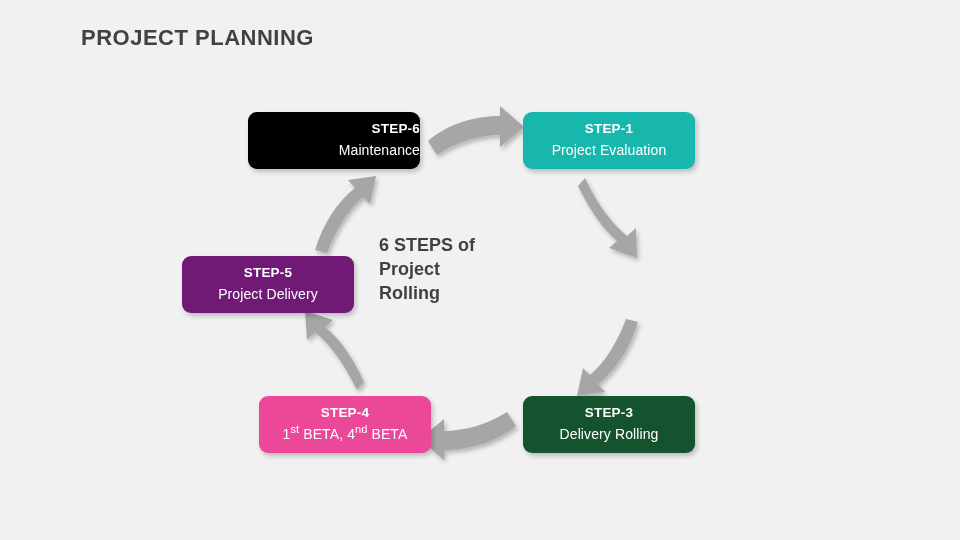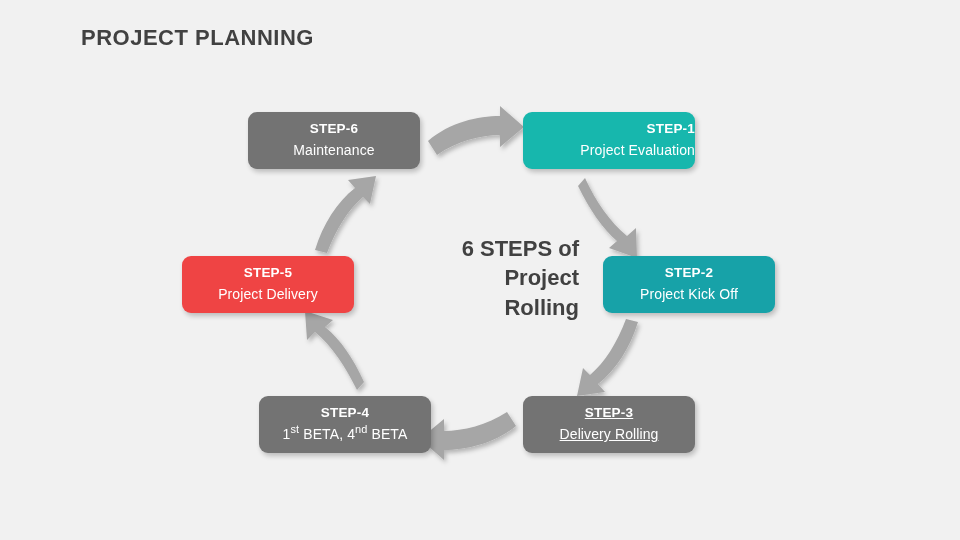--- a/index.html
+++ b/index.html
@@ -70,33 +70,33 @@
     font-size: 14px;
     font-weight: normal;
     line-height: 1.1;
     letter-spacing: 0.1px;
   }
   .step-sub sup {
     font-size: 11px;
     vertical-align: super;
     line-height: 0;
   }
-  #box-step1 { left: 523px; top: 112px; width: 172px; height: 57px; background: #17b7ad; align-items: flex-end; }
+  #box-step1 { left: 523px; top: 112px; width: 172px; height: 57px; background: #17b7ad; }
   #box-step2 { left: 603px; top: 256px; width: 172px; height: 57px; background: #17a2a8; }
   #box-step3 { left: 523px; top: 396px; width: 172px; height: 57px; background: #13889b; }
   #box-step4 { left: 259px; top: 396px; width: 172px; height: 57px; background: #1a7ba6; }
   #box-step5 { left: 182px; top: 256px; width: 172px; height: 57px; background: #175f96; }
   #box-step6 { left: 248px; top: 112px; width: 172px; height: 57px; background: #17468a; }
   #center-label {
     position: absolute;
     left: 379px;
     top: 234px;
     width: 200px;
-    text-align: right;
-    font-size: 22px;
+    text-align: left;
+    font-size: 18px;
     font-weight: bold;
     line-height: 1.33;
     color: #414141;
   }
   #center-label span { display: block; }
 </style>
 </head>
 <body>
 
 <div id="slide" style="background: rgb(241, 241, 241);">
@@ -177,43 +177,39 @@
              C 348 210, 336 229, 327 253
              Z"></path>
       </g>
     </svg>
 
     <div id="box-step1" class="step-box" style="background: rgb(23, 183, 173);">
       <div class="step-title">STEP-1</div>
       <div class="step-sub">Project Evaluation</div>
     </div>
 
-    <div id="box-step2" class="step-box" style="background: rgb(23, 162, 168);">
-      <div class="step-title">STEP-2</div>
-      <div class="step-sub">Project Kick Off</div>
-    </div>
-
-    <div id="box-step3" class="step-box" style="background: #737373; text-decoration: underline;">
+
+    <div id="box-step3" class="step-box" style="background: #14532d;">
       <div class="step-title">STEP-3</div>
       <div class="step-sub">Delivery Rolling</div>
     </div>
 
-    <div id="box-step4" class="step-box" style="background: #737373;">
+    <div id="box-step4" class="step-box" style="background: #ec4899;">
       <div class="step-title">STEP-4</div>
       <div class="step-sub">
         <span>1</span><sup>st</sup><span> BETA, 4</span><sup>nd</sup><span> BETA</span>
       </div>
     </div>
 
-    <div id="box-step5" class="step-box" style="background: #ef4444;">
+    <div id="box-step5" class="step-box" style="background: #701a75;">
       <div class="step-title">STEP-5</div>
       <div class="step-sub">Project Delivery</div>
     </div>
 
-    <div id="box-step6" class="step-box" style="background: #737373;">
+    <div id="box-step6" class="step-box" style="background: #000000; align-items: flex-end;">
       <div class="step-title">STEP-6</div>
       <div class="step-sub">Maintenance</div>
     </div>
 
     <div id="center-label">
       <span>6 STEPS of</span>
       <span>Project</span>
       <span>Rolling</span>
     </div>
 

